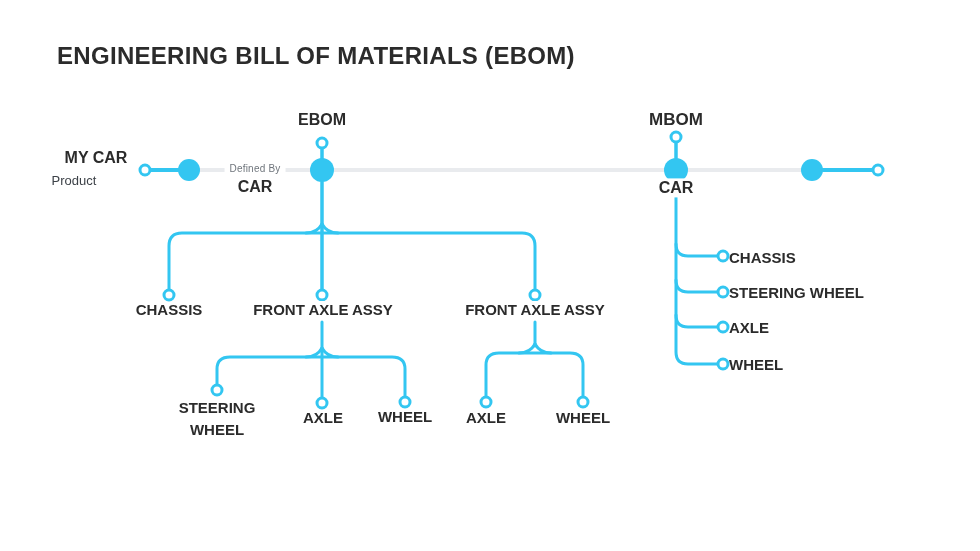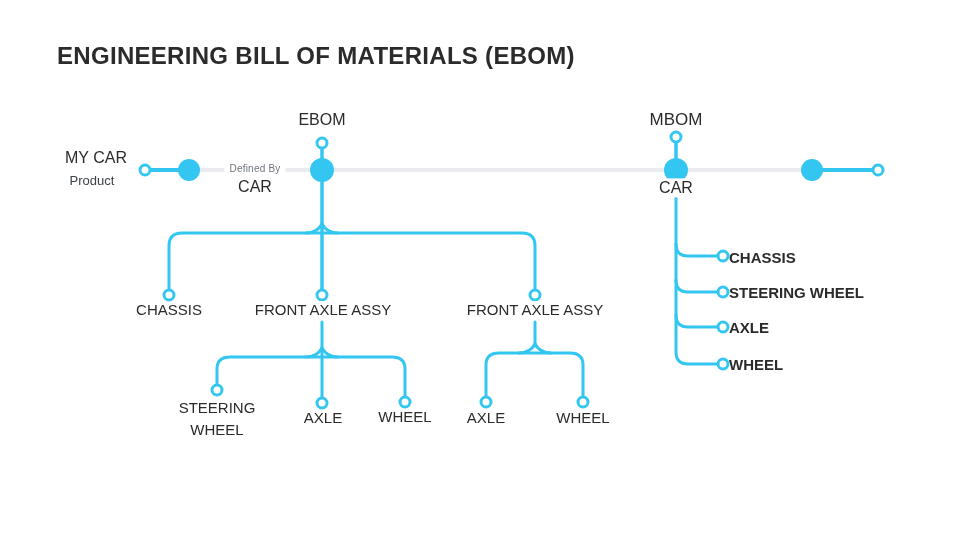--- a/index.html
+++ b/index.html
@@ -25,21 +25,21 @@
     top: 42px;
     font-size: 24px;
     font-weight: 700;
     letter-spacing: 0.3px;
     color: #2b2b2b;
     white-space: nowrap;
   }
   .lbl {
     position: absolute;
     transform: translate(-50%, -50%);
-    font-weight: 400;
+    font-weight: 700;
     font-size: 15px;
     color: #2b2b2b;
     white-space: nowrap;
     text-align: center;
     line-height: 1.2;
   }
   .lbl-left {
     position: absolute;
     transform: translate(0, -50%);
     font-weight: 700;
@@ -125,21 +125,21 @@
 
       <circle cx="812" cy="170" r="11" fill="#33C6F1" stroke="none"></circle>
       <line x1="823" y1="170" x2="872" y2="170" stroke-width="4"></line>
       <circle cx="878" cy="170" r="5" fill="#ffffff"></circle>
     </g>
   </svg>
 
   <div class="title">ENGINEERING BILL OF MATERIALS (EBOM)</div>
 
   <div class="lbl" style="left:78px; top:158px; font-size:16px;margin-left:18px;">MY CAR</div>
-  <div class="lbl sub" style="left:92px; top:181px;">Product</div>
+  <div class="lbl sub" style="left:74px; top:181px;">Product</div>
 
   <div class="lbl" style="left:322px; top:120px; font-size:16px;">EBOM</div>
 
   <div class="lbl tiny wbg" style="left:255px; top:169px;">Defined By</div>
   <div class="lbl" style="left:255px; top:187px; font-size:16px;">CAR</div>
 
   <div class="lbl" style="left:676px; top:120px; font-size:17px;">MBOM</div>
   <div class="lbl wbg" style="left:676px; top:188px; font-size:16px;">CAR</div>
 
   <div class="lbl" style="left:169px; top:310px;">CHASSIS</div>

